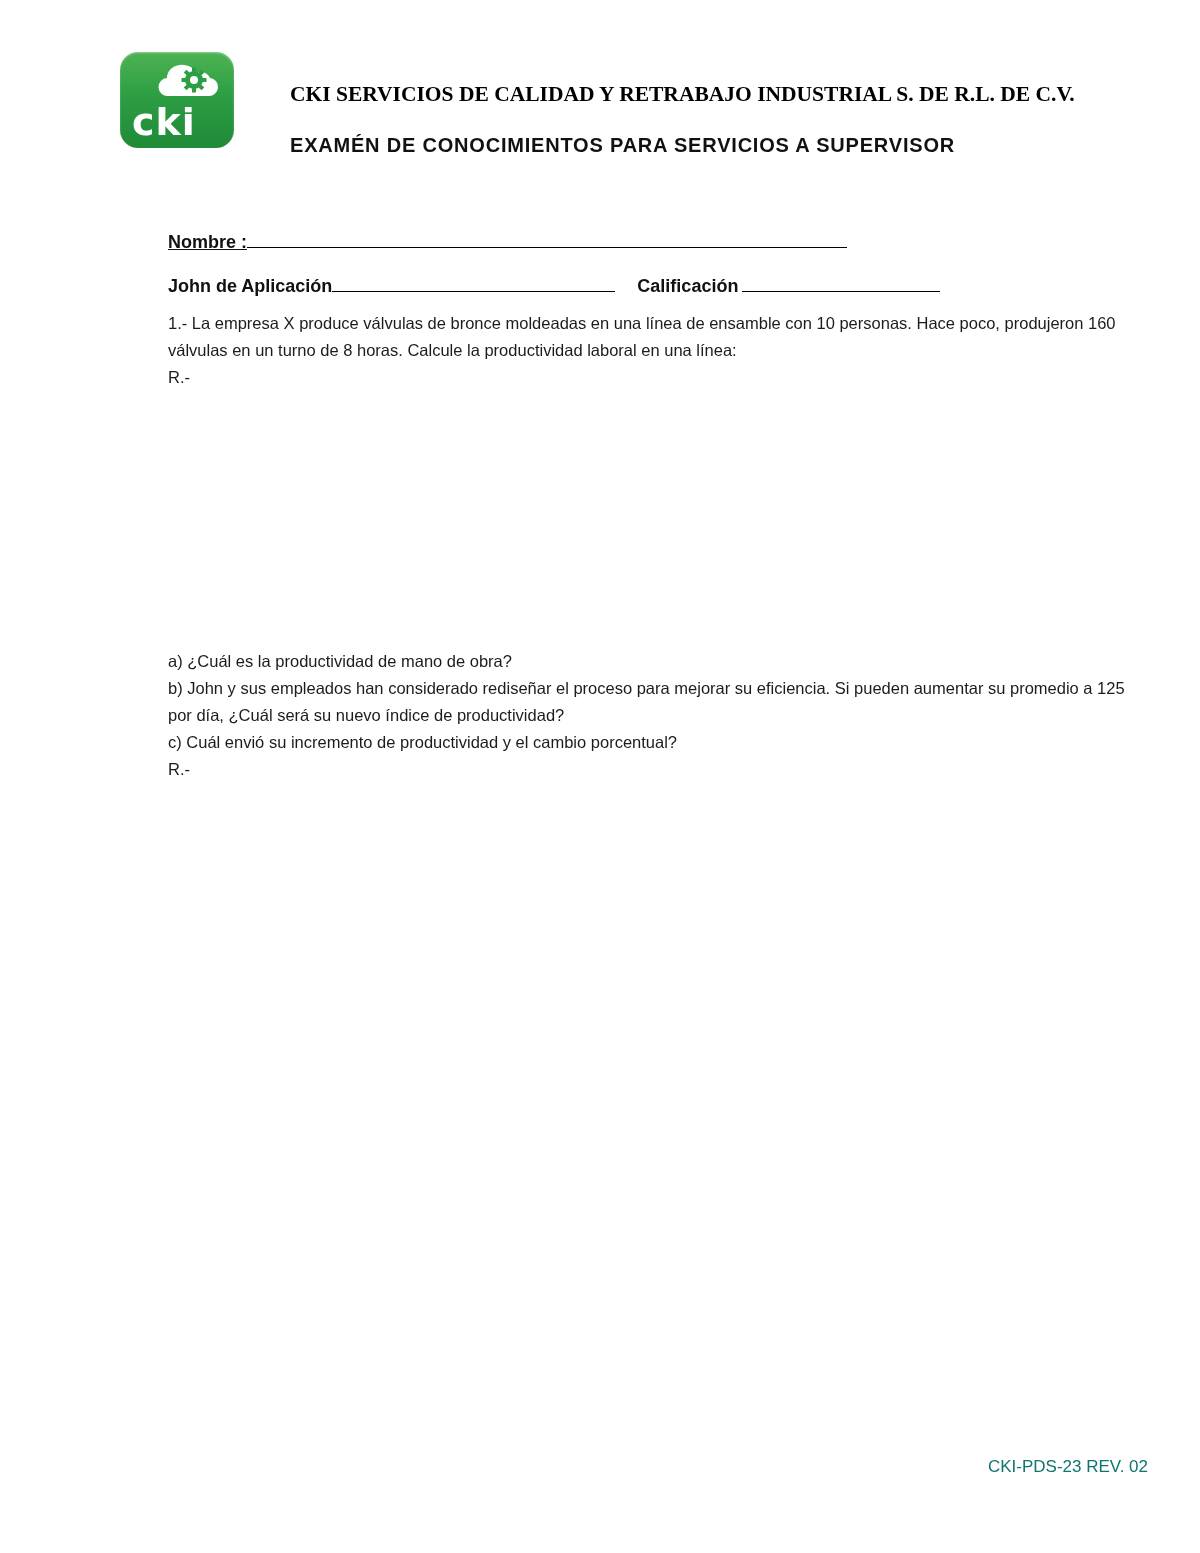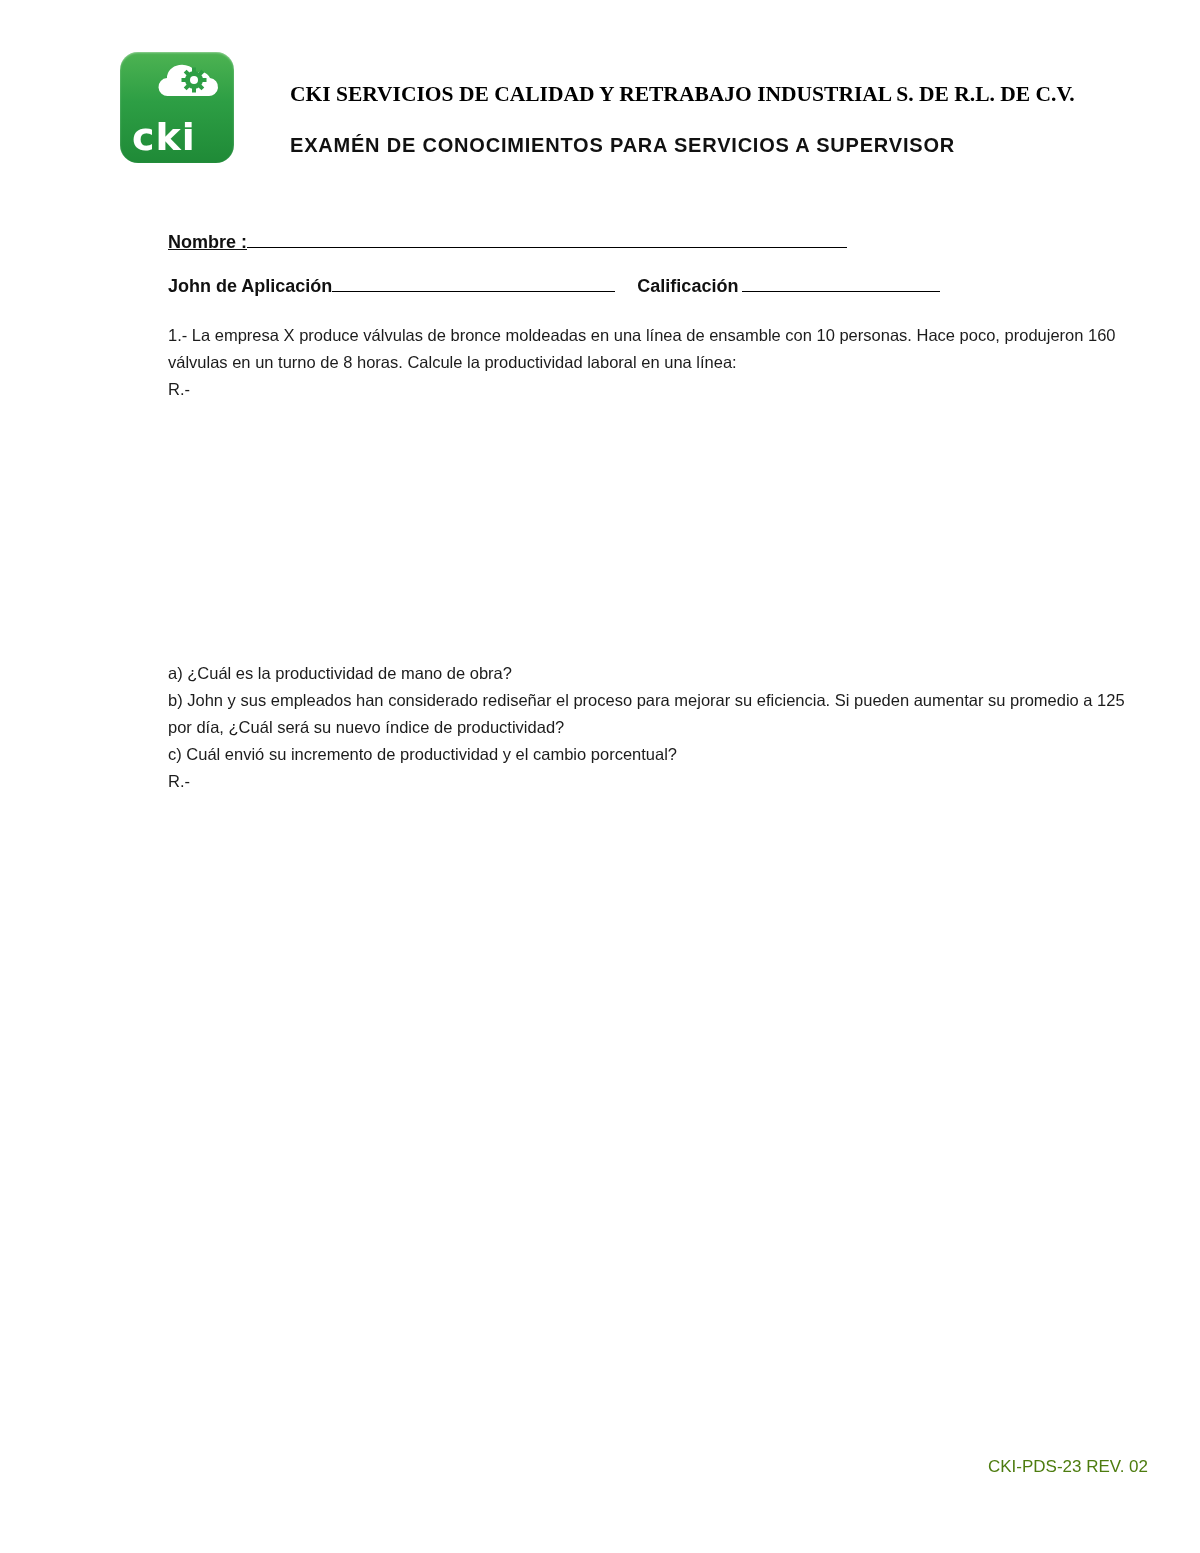--- a/index.html
+++ b/index.html
@@ -16,21 +16,21 @@
     color: #1a1a1a;
     overflow: hidden;
   }
 
   
   .logo {
     position: absolute;
     left: 120px;
     top: 52px;
     width: 114px;
-    height: 111px;
+    height: 96px;
     border-radius: 18px;
     background: linear-gradient(180deg, #4db352 0%, #2d9e44 45%, #1f8a37 100%);
     box-shadow: inset 0 1px 2px rgba(255,255,255,0.4);
   }
   .logo-icon {
     position: absolute;
     right: 8px;
     top: 6px;
     width: 72px;
     height: 46px;
@@ -98,37 +98,37 @@
     display: inline-block;
     border-bottom: 1.6px solid #000000;
     height: 16px;
     vertical-align: baseline;
   }
   .blank-name { width: 600px; }
   .blank-date { width: 283px; }
   .blank-grade { width: 198px; margin-left: 4px; }
   .grade-label { margin-left: 22px; }
 
-  .q1-block { margin-top: 22px; }
+  .q1-block { margin-top: 10px; }
   .q2-block { margin-top: 257px; }
   .content p {
     margin: 0;
     padding: 0;
   }
   .answer-label {
     margin-top: 0;
   }
 
   
   .doc-footer {
     position: absolute;
     right: 52px;
     bottom: 76px;
     font-size: 17px;
-    color: #4d7c0f;
+    color: #0f766e;
     font-family: "Liberation Sans", sans-serif;
   }
 </style>
 </head>
 <body>
 
 <div class="page">
 
   <div class="logo">
     <div class="logo-icon">

